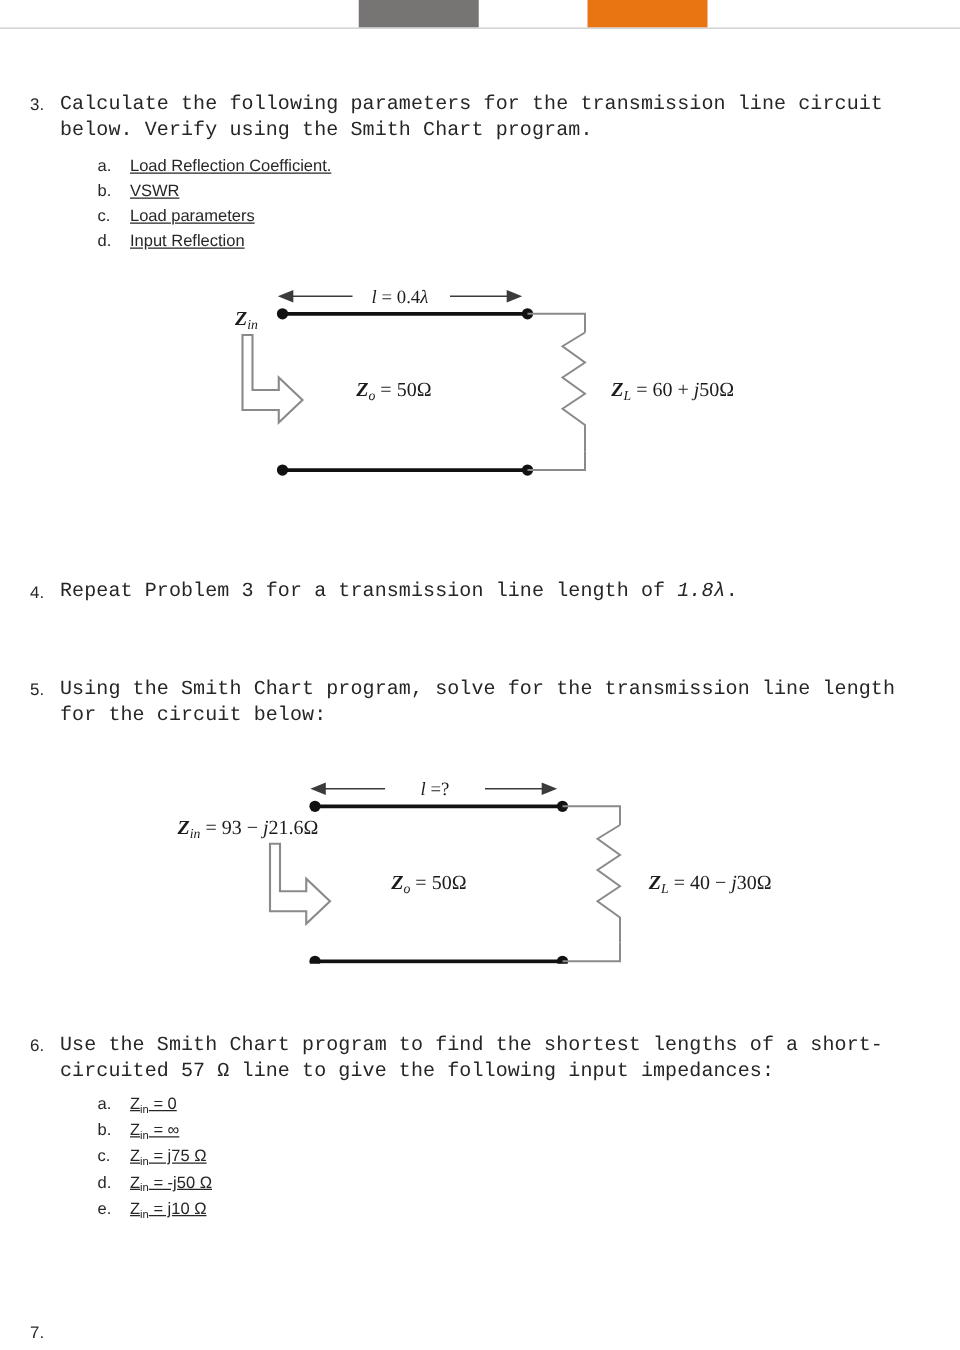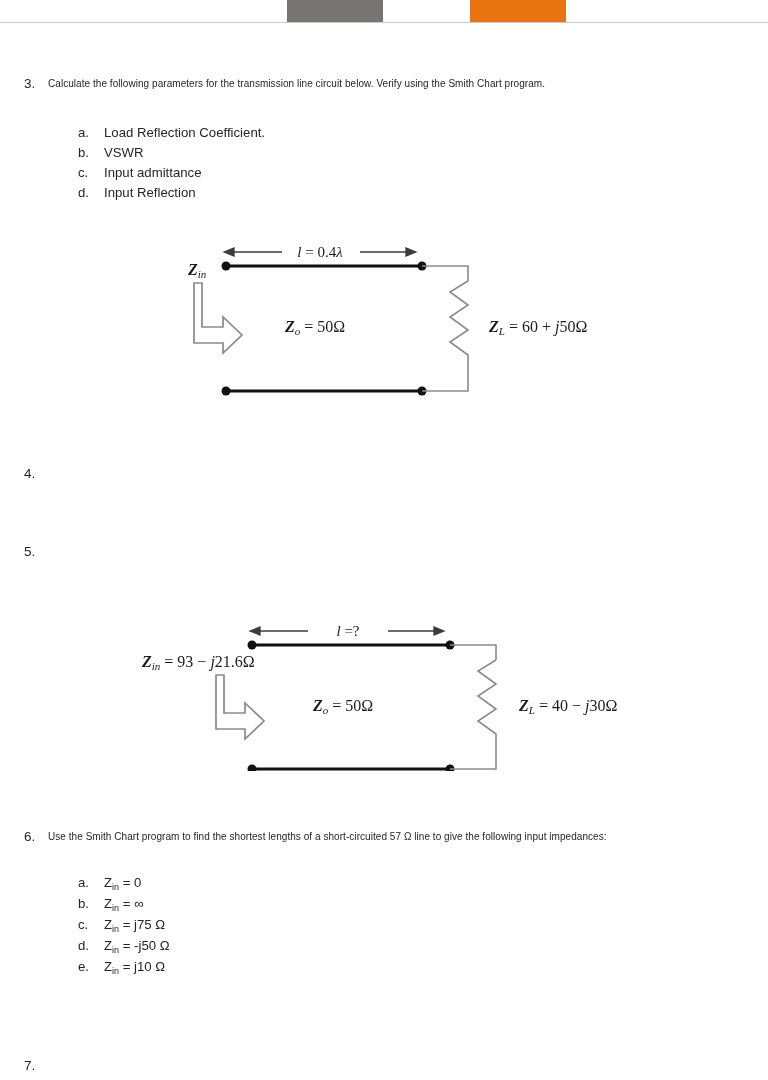--- a/index.html
+++ b/index.html
@@ -64,39 +64,40 @@
   .problem-number {
     width: 30px;
     flex: none;
     font-size: 13.5px;
     line-height: 21px;
     text-align: left;
     padding-left: 6px;
     box-sizing: border-box;
   }
   .problem-text {
-    font-size: 10px;
+    font-size: 16px;
     line-height: 21px;
     letter-spacing: .005em;
+    font-family: Liberation Mono, monospace;
   }
   .sublist {
     position: absolute;
     left: 78px;
     font-size: 13.2px;
     line-height: 20px;
   }
   .sub-item {
     display: flex;
     align-items: baseline;
   }
   .sub-letter {
     width: 26px;
     flex: none;
   }
-  .sub-label { white-space: nowrap; }
+  .sub-label { white-space: nowrap; text-decoration: underline; }
   sub {
     font-size: .68em;
     vertical-align: baseline;
     position: relative;
     top: .30em;
   }
   .ital { font-style: italic; }
 
   
   .circuit { position: absolute; }
@@ -126,29 +127,29 @@
     <div class="sub-item">
       <span class="sub-letter">a.</span>
       <span class="sub-label">Load Reflection Coefficient.</span>
     </div>
     <div class="sub-item">
       <span class="sub-letter">b.</span>
       <span class="sub-label">VSWR</span>
     </div>
     <div class="sub-item">
       <span class="sub-letter">c.</span>
-      <span class="sub-label">Input admittance</span>
+      <span class="sub-label">Load parameters</span>
     </div>
     <div class="sub-item">
       <span class="sub-letter">d.</span>
       <span class="sub-label">Input Reflection</span>
     </div>
   </div>
 
-  <div class="circuit" style="left:178px; top:212px;text-align:right;">
+  <div class="circuit" style="left:178px; top:197px;text-align:right;">
     <svg width="480" height="175" viewBox="0 0 480 175" xmlns="http://www.w3.org/2000/svg">
 
       <g stroke="#3b3b3b" stroke-width="1.3" fill="#3b3b3b">
         <line x1="48" y1="17" x2="104" y2="17"></line>
         <polygon points="46,17 56,13 56,21"></polygon>
         <line x1="182" y1="17" x2="236" y2="17"></line>
         <polygon points="238,17 228,13 228,21"></polygon>
       </g>
       <text x="142" y="22" text-anchor="middle" font-family="'Liberation Serif', serif" font-size="15" fill="#1c1c1c">
         <tspan font-style="italic">l</tspan><tspan> = 0.4</tspan><tspan font-style="italic">λ</tspan>
@@ -175,24 +176,28 @@
       </text>
 
       <text x="311" y="97" font-family="'Liberation Serif', serif" font-size="16" fill="#1c1c1c">
         <tspan font-style="italic" font-weight="bold">Z</tspan><tspan font-size="11" dy="3" font-style="italic">L</tspan><tspan font-size="16" dy="-3"> = 60 + </tspan><tspan font-size="16" font-style="italic">j</tspan><tspan font-size="16">50Ω</tspan>
       </text>
     </svg>
   </div>
 
   <div class="problem" style="left:18px; top:440px; width:730px;">
     <div class="problem-number">4.</div>
+    <div class="problem-text">
+      <span>Repeat Problem 3 for a transmission line length of </span><span class="ital">1.8λ</span><span>.</span>
+    </div>
   </div>
 
   <div class="problem" style="left:18px; top:518px; width:730px;">
     <div class="problem-number">5.</div>
+    <div class="problem-text">Using the Smith Chart program, solve for the transmission line length for the circuit below:</div>
   </div>
 
   <div class="circuit" style="left:130px; top:568px;">
     <svg width="560" height="180" viewBox="0 0 560 180" xmlns="http://www.w3.org/2000/svg">
 
       <g stroke="#3b3b3b" stroke-width="1.3" fill="#3b3b3b">
         <line x1="122" y1="40" x2="178" y2="40"></line>
         <polygon points="120,40 130,36 130,44"></polygon>
         <line x1="258" y1="40" x2="312" y2="40"></line>
         <polygon points="314,40 304,36 304,44"></polygon>

